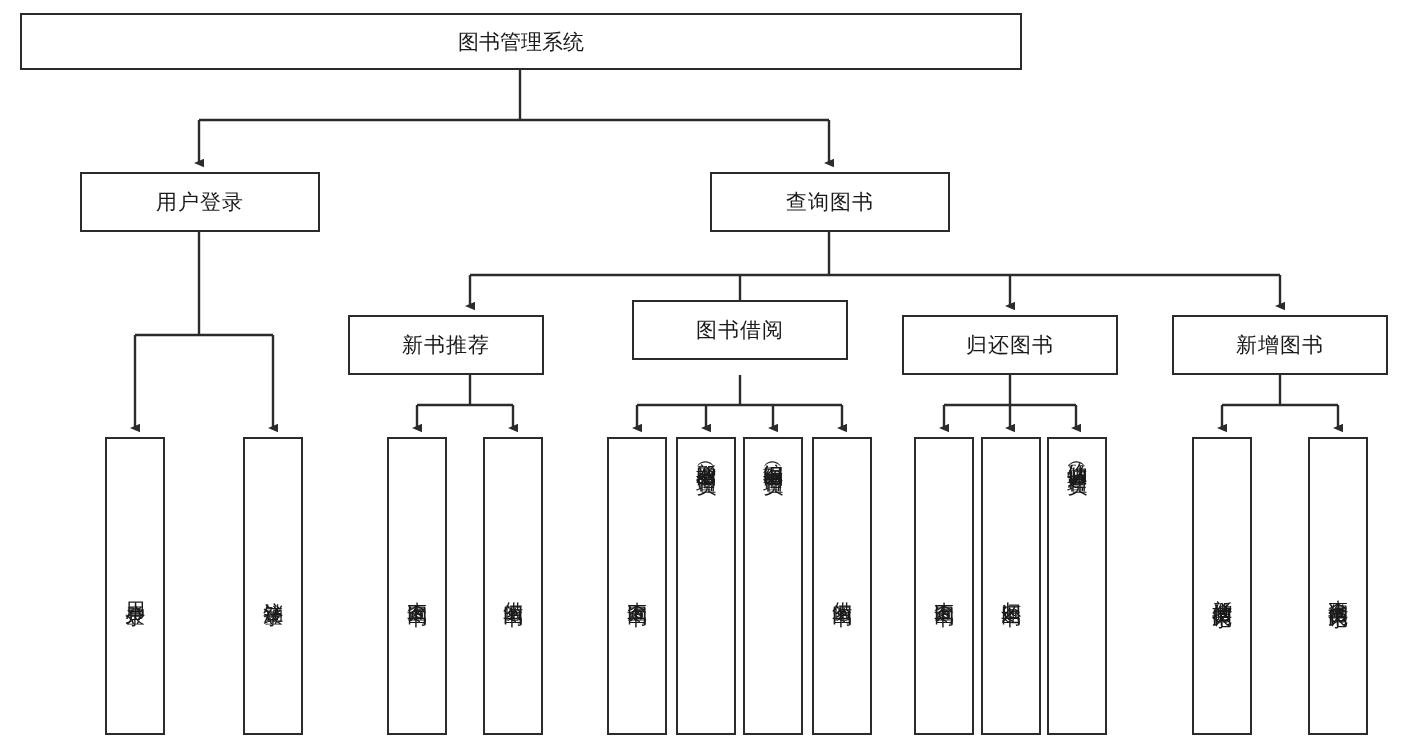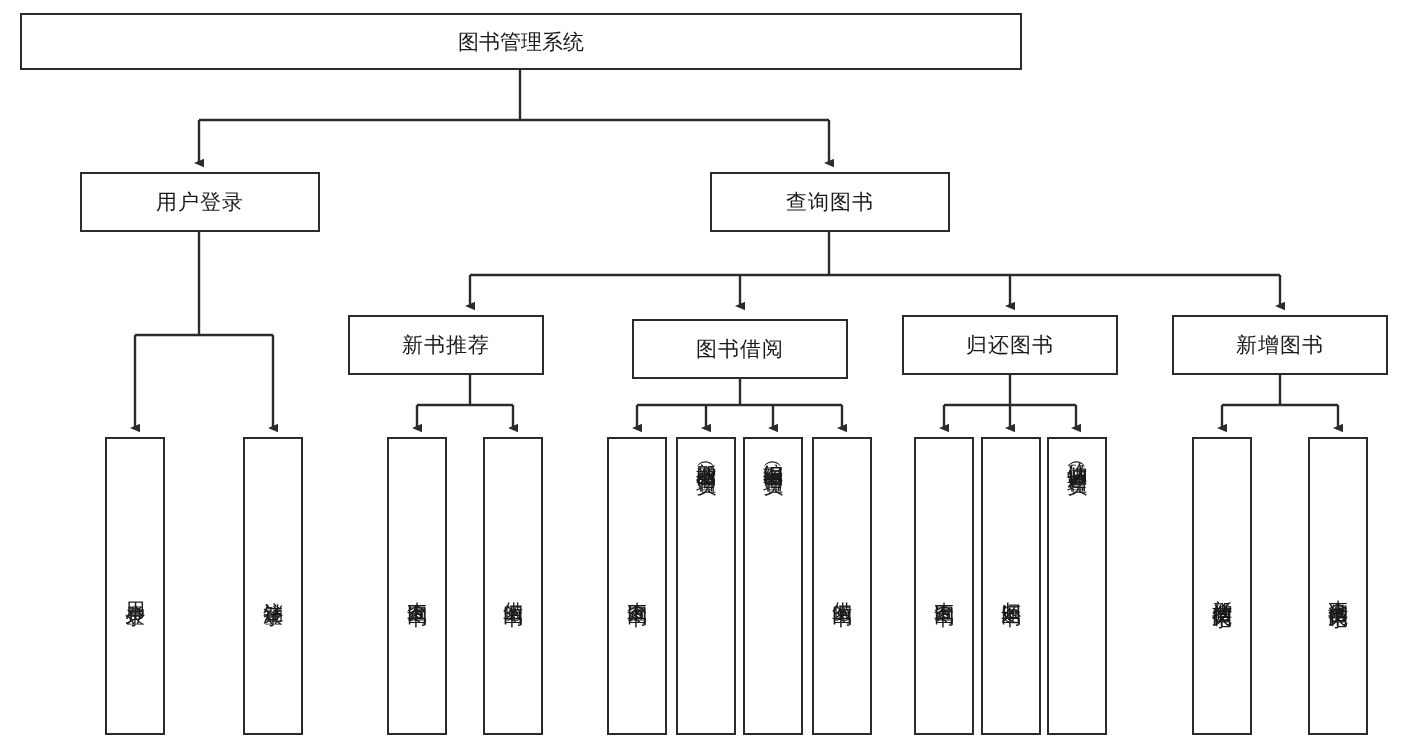--- a/index.html
+++ b/index.html
@@ -137,21 +137,21 @@
   <div class="node horiz" style="left:80px; top:172px; width:240px; height:60px;">
     <span>用户登录</span>
   </div>
   <div class="node horiz" style="left:710px; top:172px; width:240px; height:60px;">
     <span>查询图书</span>
   </div>
 
   <div class="node horiz" style="left:348px; top:315px; width:196px; height:60px;">
     <span>新书推荐</span>
   </div>
-  <div class="node horiz" style="left:632px; top:319px; width:216px; height:60px;">
+  <div class="node horiz" style="left:632px; top:300px; width:216px; height:60px;">
     <span>图书借阅</span>
   </div>
   <div class="node horiz" style="left:902px; top:315px; width:216px; height:60px;">
     <span>归还图书</span>
   </div>
   <div class="node horiz" style="left:1172px; top:315px; width:216px; height:60px;">
     <span>新增图书</span>
   </div>
 
   <div class="node vert" style="left:105px; top:437px; width:60px; height:298px;">

